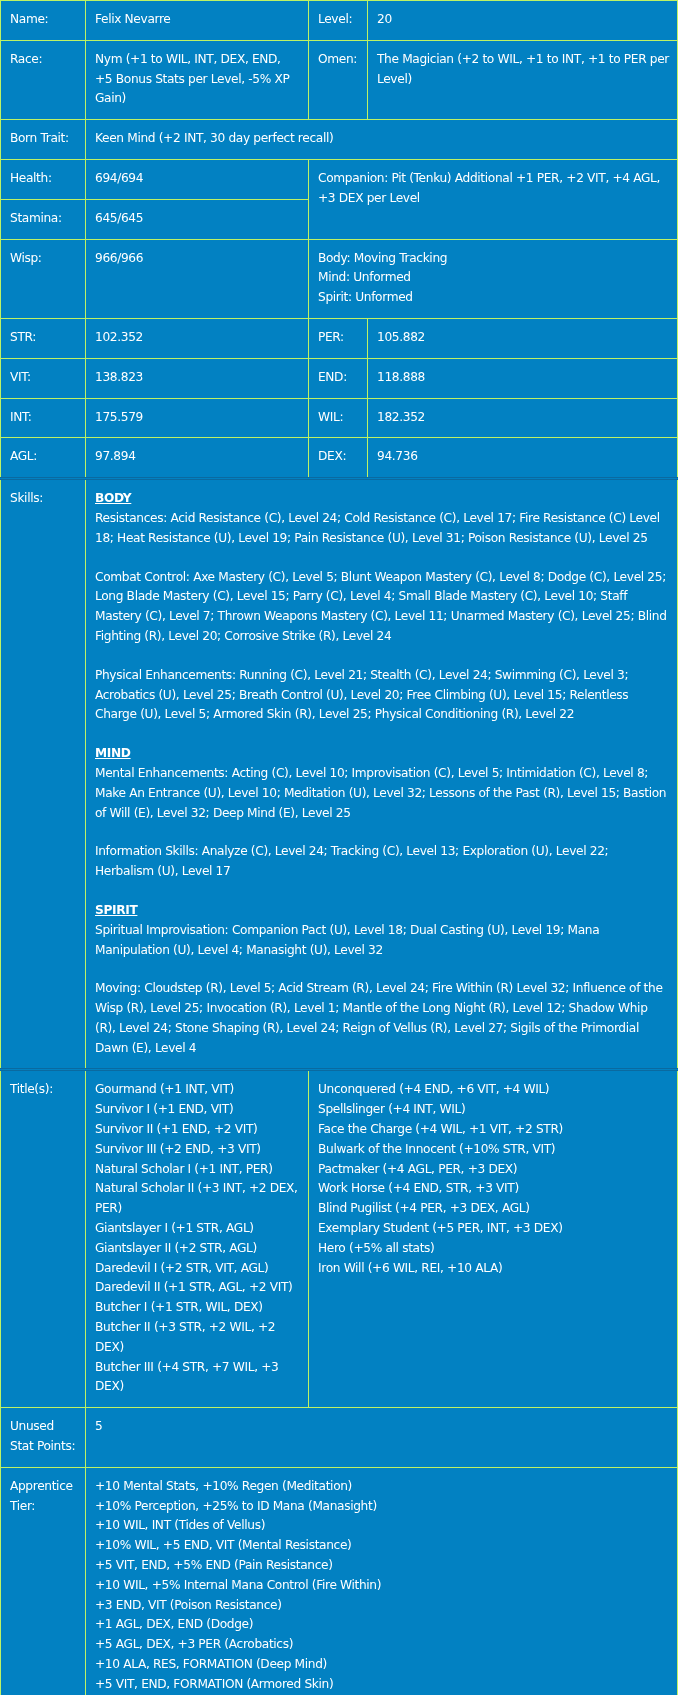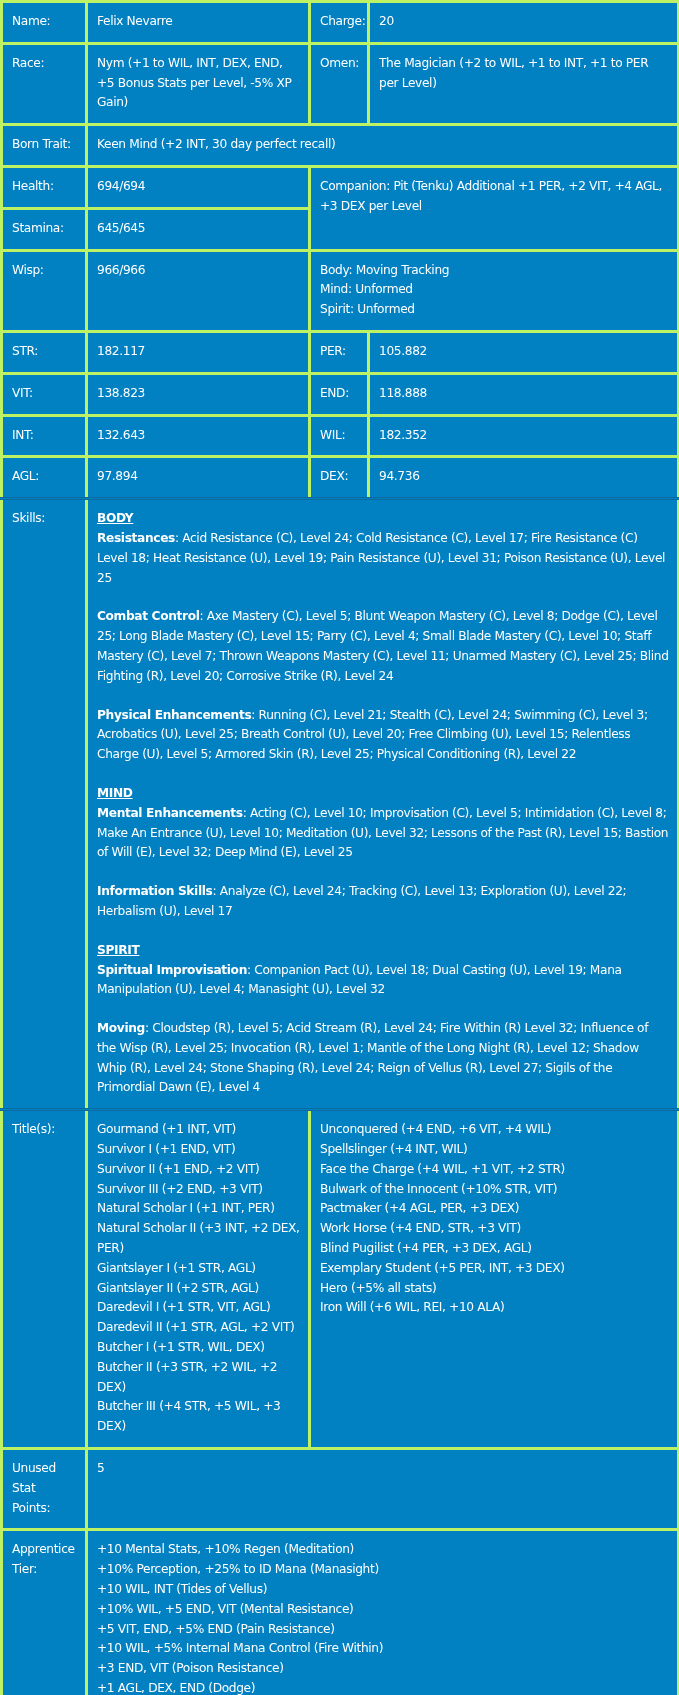--- a/index.html
+++ b/index.html
@@ -9,47 +9,47 @@
     width: 677px;
     table-layout: fixed;
     background: #0281c2;
     color: #ffffff;
     font-family: "DejaVu Sans", sans-serif;
     font-size: 12.2px;
     line-height: 19.8px;
     letter-spacing: -0.35px;
   }
   table.sheet td {
-    border: 3px solid #bef264;
+    border: 1px solid #bef264;
     padding: 9px 8px 10px 9px;
     vertical-align: top;
   }
   table.sheet tr.thick-top td { border-top: 3px double #0a6aa0; margin-left: 40px; }
   .stat-row td { height: 18px; }
   .hdr { font-weight: bold; text-decoration: underline; display: block; }
-  .cat { font-weight: bold; }
+  .cat { font-weight: normal; }
   .para { margin: 0 0 19px 0; }
   .para:last-child { margin-bottom: 0; }
   .line { display: block; }
 </style>
 </head>
 <body>
 
 <table class="sheet">
   <colgroup>
     <col style="width:85px">
     <col style="width:223px">
     <col style="width:59px">
     <col style="width:310px">
   </colgroup>
   <tbody>
     <tr>
       <td>Name:</td>
       <td>Felix Nevarre</td>
-      <td>Charge:</td>
+      <td>Level:</td>
       <td>20</td>
     </tr>
     <tr>
       <td>Race:</td>
       <td>Nym (+1 to WIL, INT, DEX, END, +5 Bonus Stats per Level, -5% XP Gain)</td>
       <td>Omen:</td>
       <td>The Magician (+2 to WIL, +1 to INT, +1 to PER per Level)</td>
     </tr>
     <tr>
       <td>Born Trait:</td>
@@ -68,33 +68,33 @@
       <td>Wisp:</td>
       <td>966/966</td>
       <td colspan="2">
         <span class="line">Body: Moving Tracking</span>
         <span class="line">Mind: Unformed</span>
         <span class="line">Spirit: Unformed</span>
       </td>
     </tr>
     <tr class="stat-row">
       <td>STR:</td>
-      <td>182.117</td>
+      <td>102.352</td>
       <td>PER:</td>
       <td>105.882</td>
     </tr>
     <tr class="stat-row">
       <td>VIT:</td>
       <td>138.823</td>
       <td>END:</td>
       <td>118.888</td>
     </tr>
     <tr class="stat-row">
       <td>INT:</td>
-      <td>132.643</td>
+      <td>175.579</td>
       <td>WIL:</td>
       <td>182.352</td>
     </tr>
     <tr class="stat-row">
       <td>AGL:</td>
       <td>97.894</td>
       <td>DEX:</td>
       <td>94.736</td>
     </tr>
     <tr class="thick-top">
@@ -130,25 +130,25 @@
       <td>Title(s):</td>
       <td>
         <span class="line">Gourmand (+1 INT, VIT)</span>
         <span class="line">Survivor I (+1 END, VIT)</span>
         <span class="line">Survivor II (+1 END, +2 VIT)</span>
         <span class="line">Survivor III (+2 END, +3 VIT)</span>
         <span class="line">Natural Scholar I (+1 INT, PER)</span>
         <span class="line">Natural Scholar II (+3 INT, +2 DEX, PER)</span>
         <span class="line">Giantslayer I (+1 STR, AGL)</span>
         <span class="line">Giantslayer II (+2 STR, AGL)</span>
-        <span class="line">Daredevil I (+1 STR, VIT, AGL)</span>
+        <span class="line">Daredevil I (+2 STR, VIT, AGL)</span>
         <span class="line">Daredevil II (+1 STR, AGL, +2 VIT)</span>
         <span class="line">Butcher I (+1 STR, WIL, DEX)</span>
         <span class="line">Butcher II (+3 STR, +2 WIL, +2 DEX)</span>
-        <span class="line">Butcher III (+4 STR, +5 WIL, +3 DEX)</span>
+        <span class="line">Butcher III (+4 STR, +7 WIL, +3 DEX)</span>
       </td>
       <td colspan="2">
         <span class="line">Unconquered (+4 END, +6 VIT, +4 WIL)</span>
         <span class="line">Spellslinger (+4 INT, WIL)</span>
         <span class="line">Face the Charge (+4 WIL, +1 VIT, +2 STR)</span>
         <span class="line">Bulwark of the Innocent (+10% STR, VIT)</span>
         <span class="line">Pactmaker (+4 AGL, PER, +3 DEX)</span>
         <span class="line">Work Horse (+4 END, STR, +3 VIT)</span>
         <span class="line">Blind Pugilist (+4 PER, +3 DEX, AGL)</span>
         <span class="line">Exemplary Student (+5 PER, INT, +3 DEX)</span>

